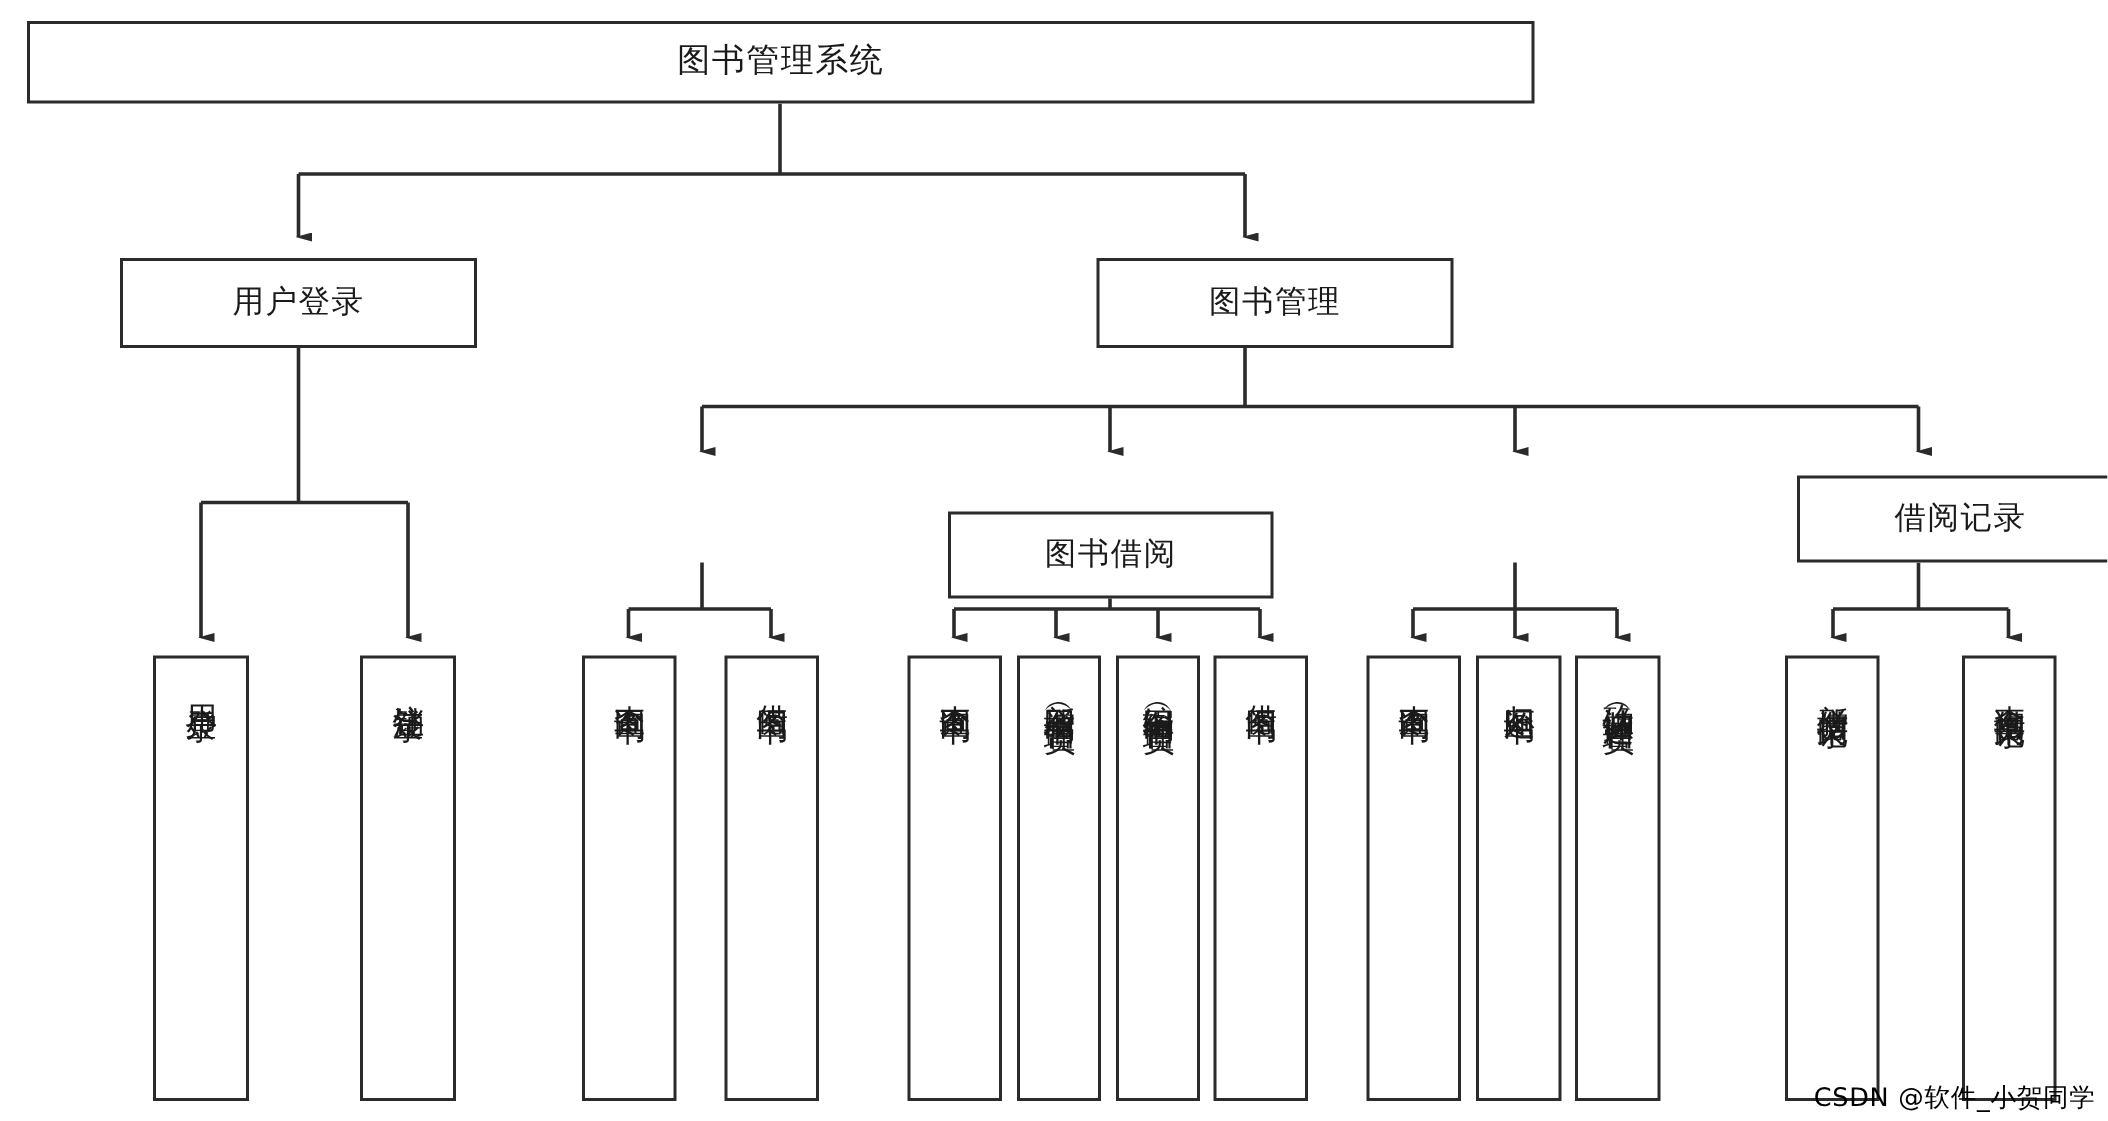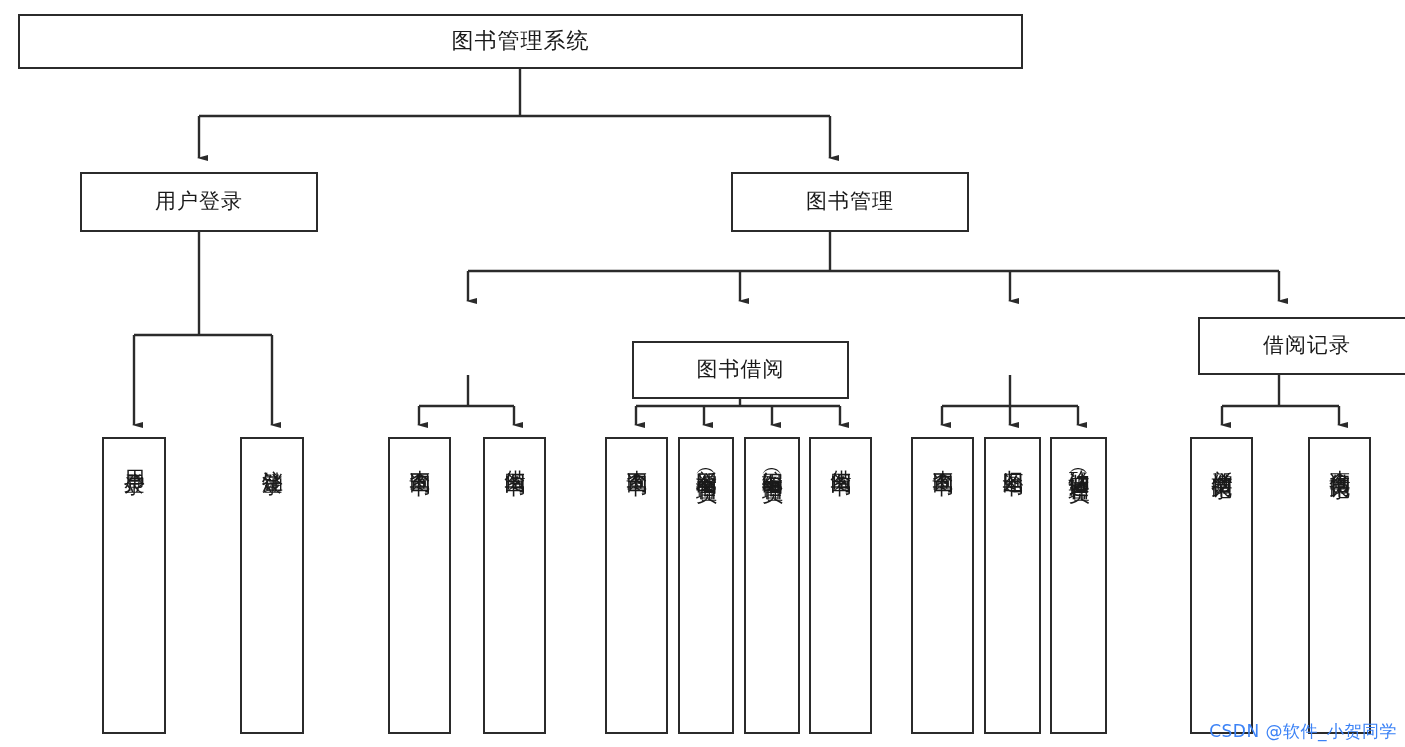--- a/index.html
+++ b/index.html
@@ -56,21 +56,21 @@
     color: #1a1a1a;
   }
   .node.root {
     font-size: 22px;
   }
   #watermark {
     position: absolute;
     right: 8px;
     bottom: 4px;
     font-size: 17px;
-    color: #3b82f6;
+    color: #000000;
     letter-spacing: 0.5px;
     white-space: nowrap;
     user-select: none;
   }
 </style>
 </head>
 <body>
 
 <div id="canvas">
 

